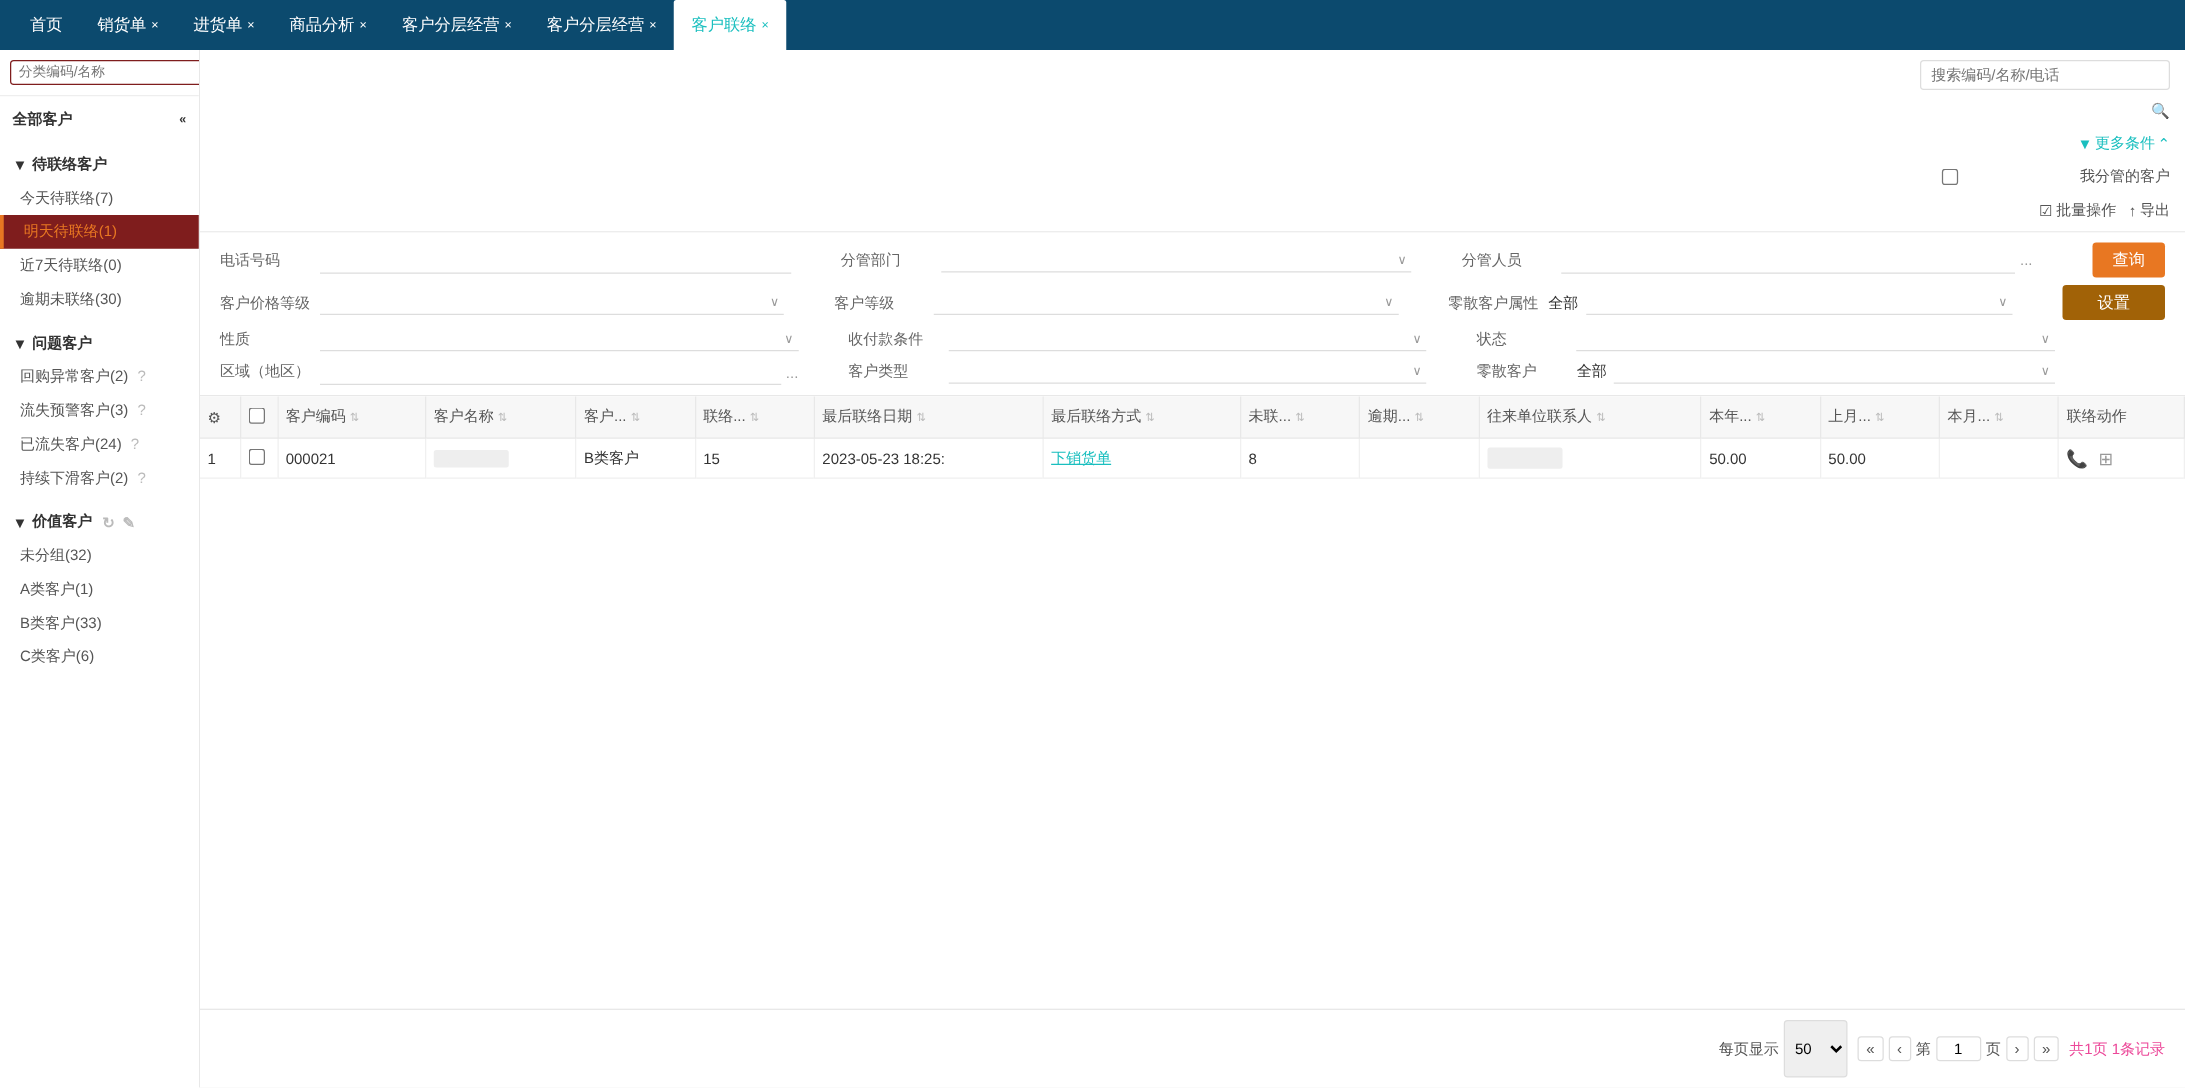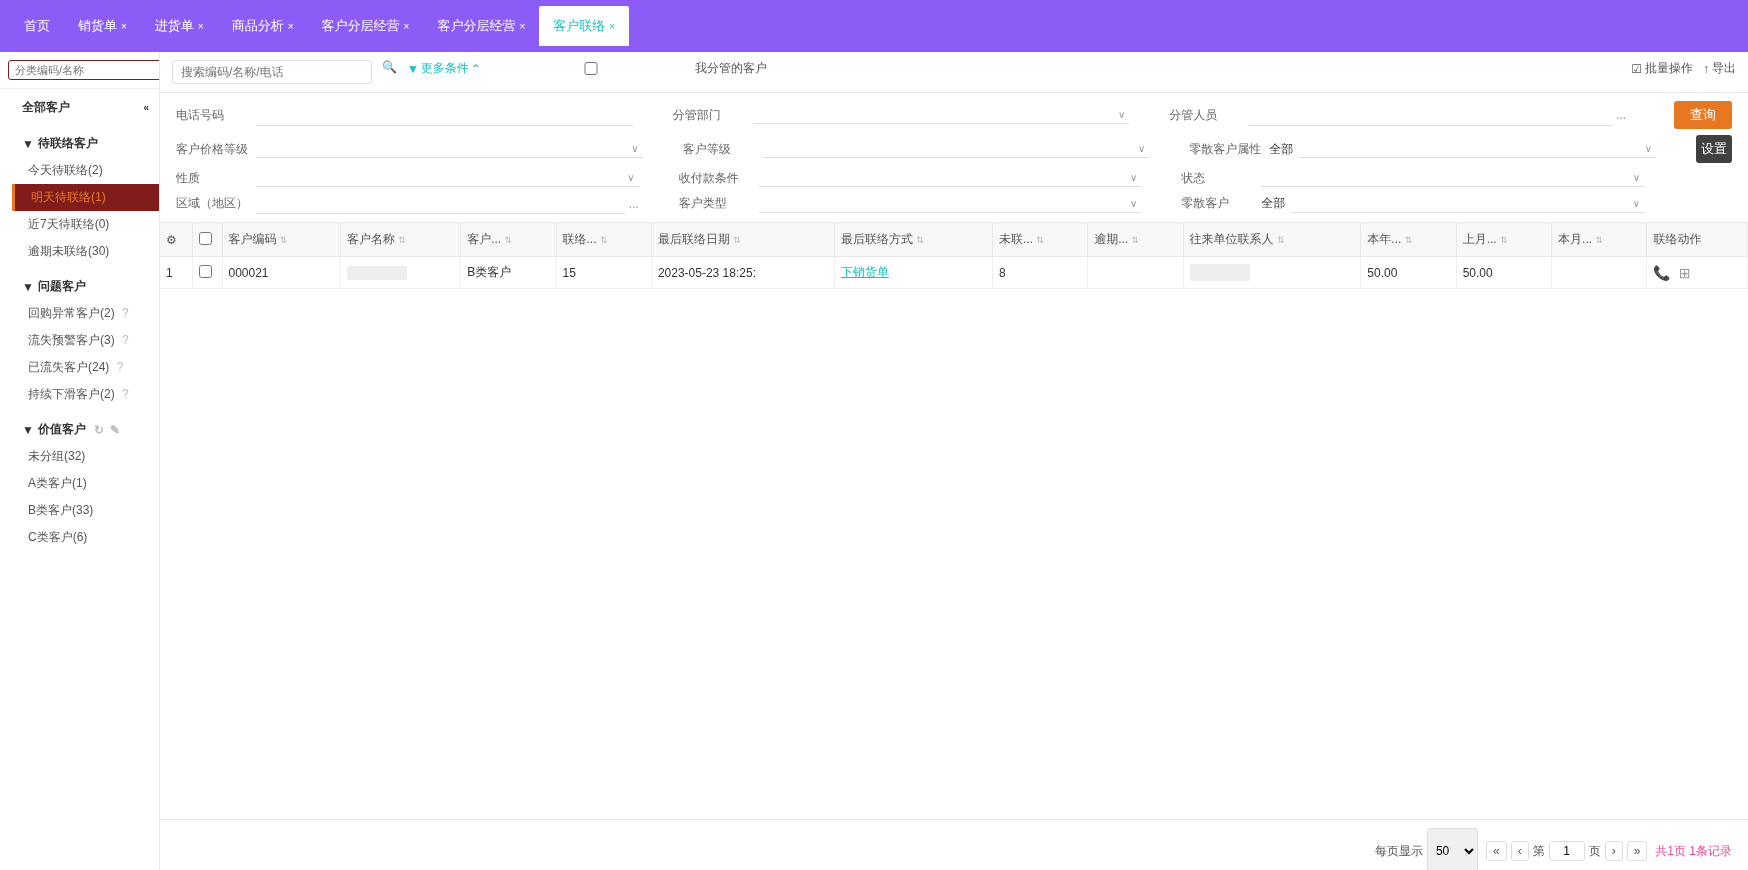--- a/index.html
+++ b/index.html
@@ -1,61 +1,61 @@
 <!DOCTYPE html>
 <html><head>
   <meta charset="utf-8">
   <style>
     * { margin: 0; padding: 0; box-sizing: border-box; }
     body { font-family: "Microsoft YaHei", Arial, sans-serif; font-size: 12px; background: #f5f5f5; color: #333; width: 1748px; min-height: 870px; overflow-x: hidden; }
 
     
-    .top-nav { background: #8b5cf6; height: 52px; display: flex; align-items: center; padding: 0 10px; }
+    .top-nav { background: #0c4a6e; height: 40px; display: flex; align-items: center; padding: 0 10px; }
     .top-nav .nav-item { color: #fff; padding: 0 14px; height: 40px; display: flex; align-items: center; font-size: 13px; cursor: pointer; white-space: nowrap; }
     .top-nav .nav-item.active { background: #fff; color: #1abfbf; border-radius: 2px 2px 0 0; }
     .top-nav .nav-close { font-size: 10px; margin-left: 4px; }
 
     
     .main-layout { display: flex; height: 830px; }
 
     
     .sidebar { width: 160px; background: #fff; border-right: 1px solid #e8e8e8; overflow-y: auto; flex-shrink: 0; }
     .sidebar-search { padding: 8px; display: flex; align-items: center; border-bottom: 1px solid #eee; }
     .sidebar-search input { flex: 1; border: 1px solid #7f1d1d; border-radius: 3px; padding: 3px 6px; font-size: 11px; outline: none; }
-    .sidebar-section { padding: 4px 0; margin-left: 12px; }
+    .sidebar-section { padding: 4px 0; }
     .sidebar-title { padding: 6px 10px; font-weight: bold; font-size: 12px; color: #333; display: flex; align-items: center; justify-content: space-between; }
     .sidebar-title .icon { font-size: 10px; }
     .sidebar-item { padding: 5px 10px 5px 16px; font-size: 12px; color: #555; cursor: pointer; white-space: nowrap; }
     .sidebar-item.active { background: #7f1d1d; color: #e87722; border-left: 3px solid #e87722; }
     .sidebar-sub-title { padding: 5px 10px; font-size: 12px; color: #333; font-weight: bold; display: flex; align-items: center; gap: 4px; }
 
     
     .content { flex: 1; display: flex; flex-direction: column; overflow: hidden; }
 
     
-    .search-bar { background: #fff; padding: 8px 12px; border-bottom: 1px solid #e8e8e8; display: flex; align-items: flex-start; gap: 10px; }
+    .search-bar { background: #fff; padding: 8px 12px; border-bottom: 1px solid #e8e8e8; display: flex; align-items: flex-end; gap: 10px; flex-direction: column; }
     .search-bar input { border: 1px solid #ddd; border-radius: 3px; padding: 4px 8px; font-size: 12px; width: 200px; outline: none; }
     .search-icon-btn { color: #1abfbf; cursor: pointer; }
     .filter-btn { color: #1abfbf; cursor: pointer; display: flex; align-items: center; gap: 2px; font-size: 12px; }
     .checkbox-label { display: flex; align-items: center; gap: 4px; color: #555; font-size: 12px; cursor: pointer; }
     .search-bar-right { margin-left: auto; display: flex; align-items: center; gap: 10px; }
     .batch-op-btn { color: #555; font-size: 12px; cursor: pointer; display: flex; align-items: center; gap: 3px; }
     .export-btn { color: #555; font-size: 12px; cursor: pointer; display: flex; align-items: center; gap: 3px; }
 
     
     .filter-panel { background: #fff; border-bottom: 1px solid #e8e8e8; padding: 8px 16px; }
     .filter-row { display: flex; align-items: center; margin-bottom: 6px; gap: 0; }
     .filter-item { display: flex; align-items: center; flex: 1; min-width: 0; }
     .filter-label { color: #666; font-size: 12px; white-space: nowrap; padding-right: 8px; width: 80px; flex-shrink: 0; }
     .filter-input { flex: 1; border: none; border-bottom: 1px solid #ddd; padding: 3px 4px; font-size: 12px; outline: none; background: transparent; }
     .filter-select-wrapper { flex: 1; display: flex; align-items: center; border-bottom: 1px solid #ddd; padding: 3px 4px; }
     .filter-select-wrapper .arrow { margin-left: auto; color: #999; font-size: 10px; }
     .filter-dots { color: #999; font-size: 12px; cursor: pointer; margin-left: 4px; }
     .query-btn { background: #e87722; color: #fff; border: none; border-radius: 3px; padding: 5px 16px; font-size: 13px; cursor: pointer; margin-left: 8px; }
-    .reset-btn { background: #404040; color: #fff; border: none; border-radius: 3px; padding: 5px 5px; font-size: 13px; cursor: pointer; }
+    .reset-btn { background: #a16207; color: #fff; border: none; border-radius: 3px; padding: 5px 28px; font-size: 13px; cursor: pointer; }
 
     
     .table-wrapper { flex: 1; overflow: auto; background: #fff; margin: 0; }
     table { width: 100%; border-collapse: collapse; font-size: 12px; }
     thead tr { background: #f7f7f7; }
     thead th { padding: 8px 6px; text-align: left; border-bottom: 1px solid #e8e8e8; border-right: 1px solid #e8e8e8; white-space: nowrap; color: #555; font-weight: normal; position: relative; }
     thead th .col-sort { color: #bbb; font-size: 9px; }
     tbody tr { border-bottom: 1px solid #f0f0f0; }
     tbody td { padding: 7px 6px; border-right: 1px solid #f0f0f0; color: #333; white-space: nowrap; }
     .action-icons { display: flex; gap: 8px; align-items: center; }
@@ -122,21 +122,21 @@
         <span>全部客户</span>
         <span class="icon">«</span>
       </div>
     </div>
 
     <div class="sidebar-section">
       <div class="sidebar-sub-title">
         <span>▼</span>
         <span>待联络客户</span>
       </div>
-      <div class="sidebar-item">今天待联络(2)</div>
+      <div class="sidebar-item">今天待联络(7)</div>
       <div class="sidebar-item active">明天待联络(1)</div>
       <div class="sidebar-item">近7天待联络(0)</div>
       <div class="sidebar-item">逾期未联络(30)</div>
     </div>
 
     <div class="sidebar-section">
       <div class="sidebar-sub-title">
         <span>▼</span>
         <span>问题客户</span>
       </div>

